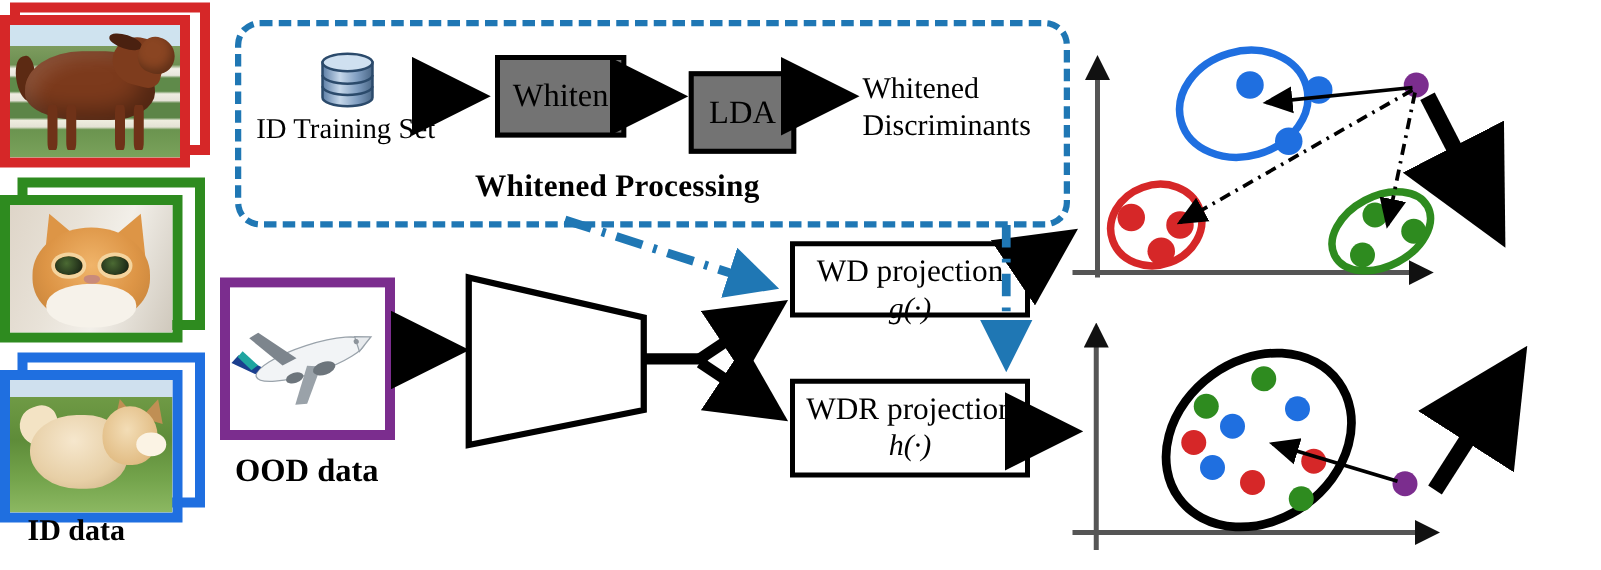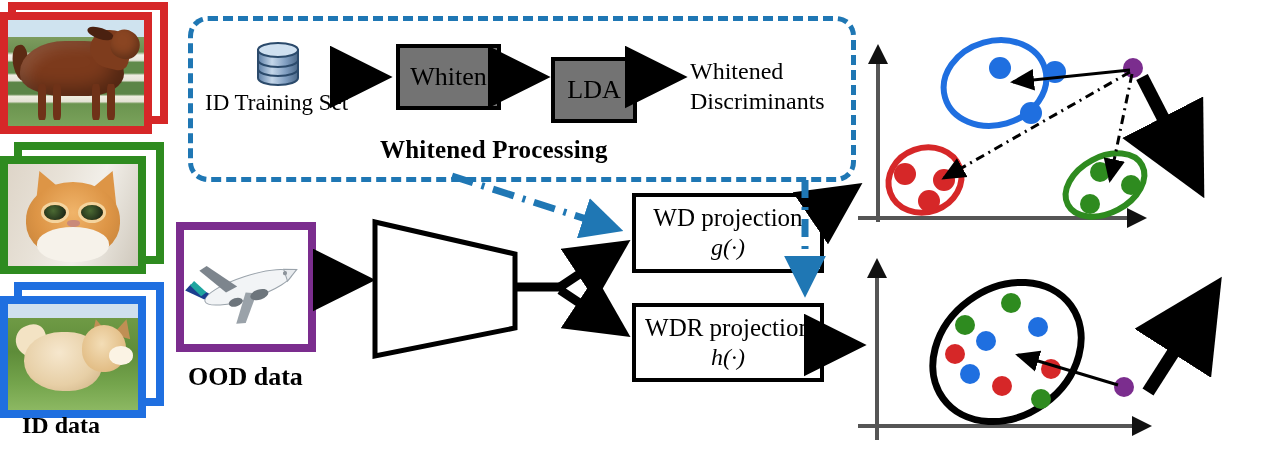--- a/index.html
+++ b/index.html
@@ -82,21 +82,21 @@
      display:flex;align-items:center;justify-content:center;font-size:26px;text-align:center;
      line-height:1.1;}
   .box-whiten{left:396px;top:44px;width:105px;height:66px;}
   .box-lda{left:551px;top:44px;width:86px;height:66px;margin-top:13px;}
   .wd-text{position:absolute;left:690px;top:56px;width:165px;font-size:24px;text-align:left;
      line-height:1.25;}
 
   
   .pipebox{position:absolute;box-sizing:border-box;border:4px solid #000;background:#fff;
      text-align:center;font-size:25px;line-height:1.18;padding-top:6px;}
-  .box-wd{left:632px;top:193px;width:192px;height:80px;}
+  .box-wd{left:632px;top:193px;width:192px;height:61px;}
   .box-wdr{left:632px;top:303px;width:192px;height:79px;}
   .fn{font-style:italic;font-size:24px;}
 
   .backbone-label{position:absolute;left:382px;top:270px;width:130px;text-align:center;
      font-size:26px;}
 
   .ood-score{position:absolute;left:1208px;top:185px;width:72px;text-align:center;
      font-size:25px;font-weight:bold;line-height:1.18;}
 </style>
 </head>

